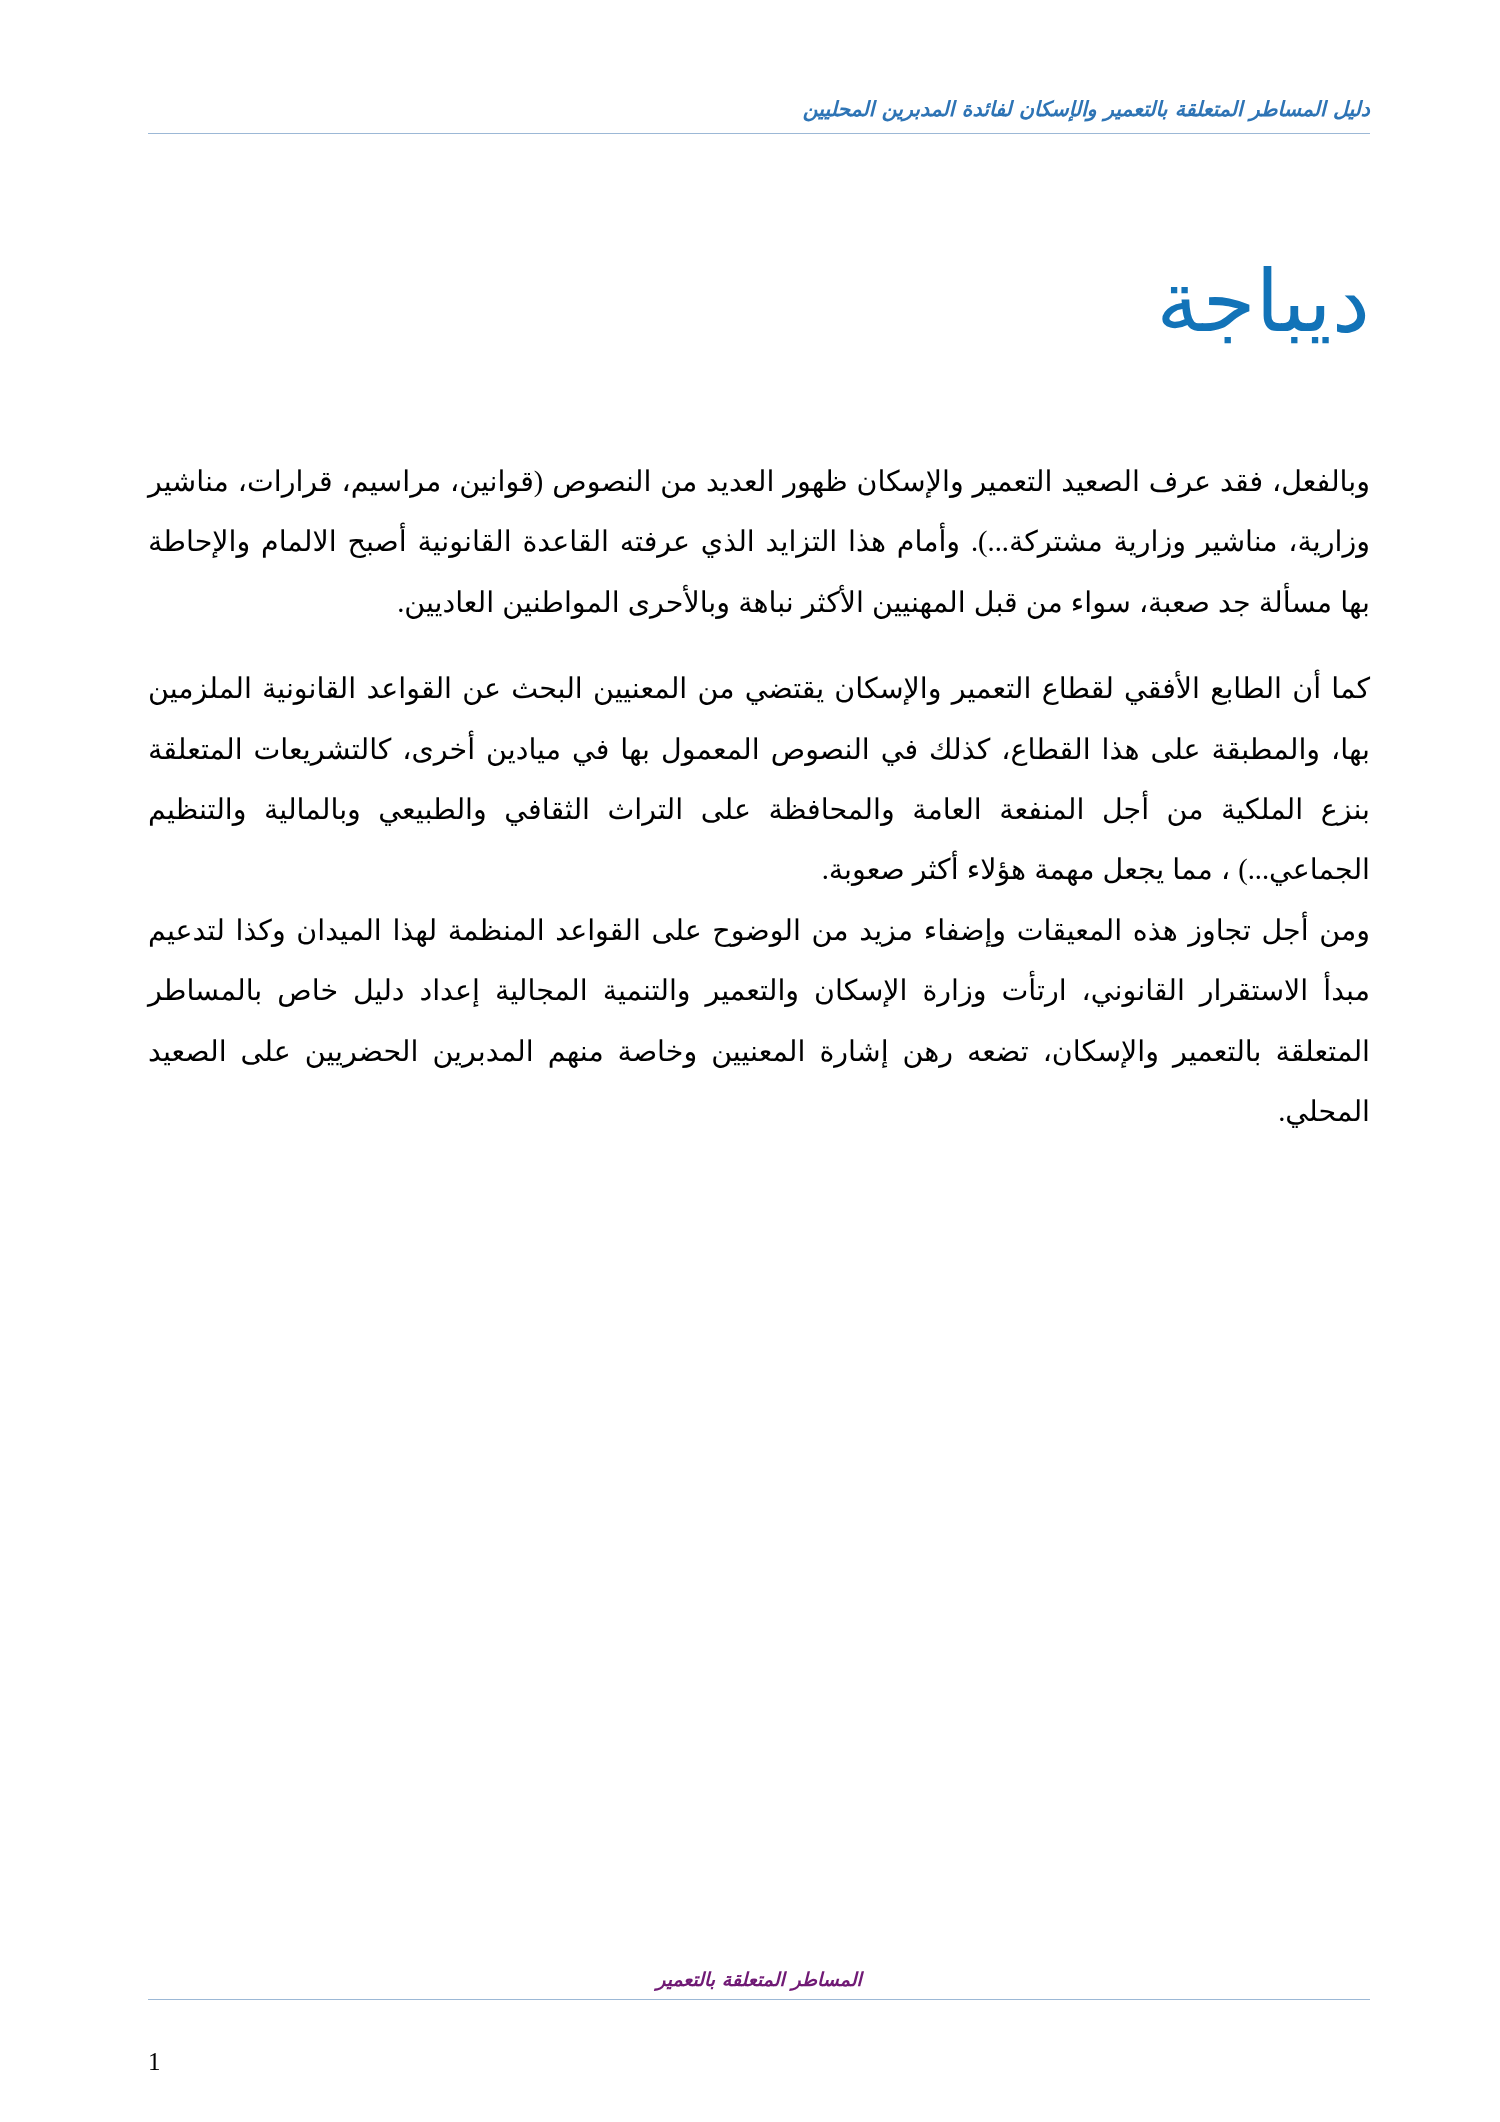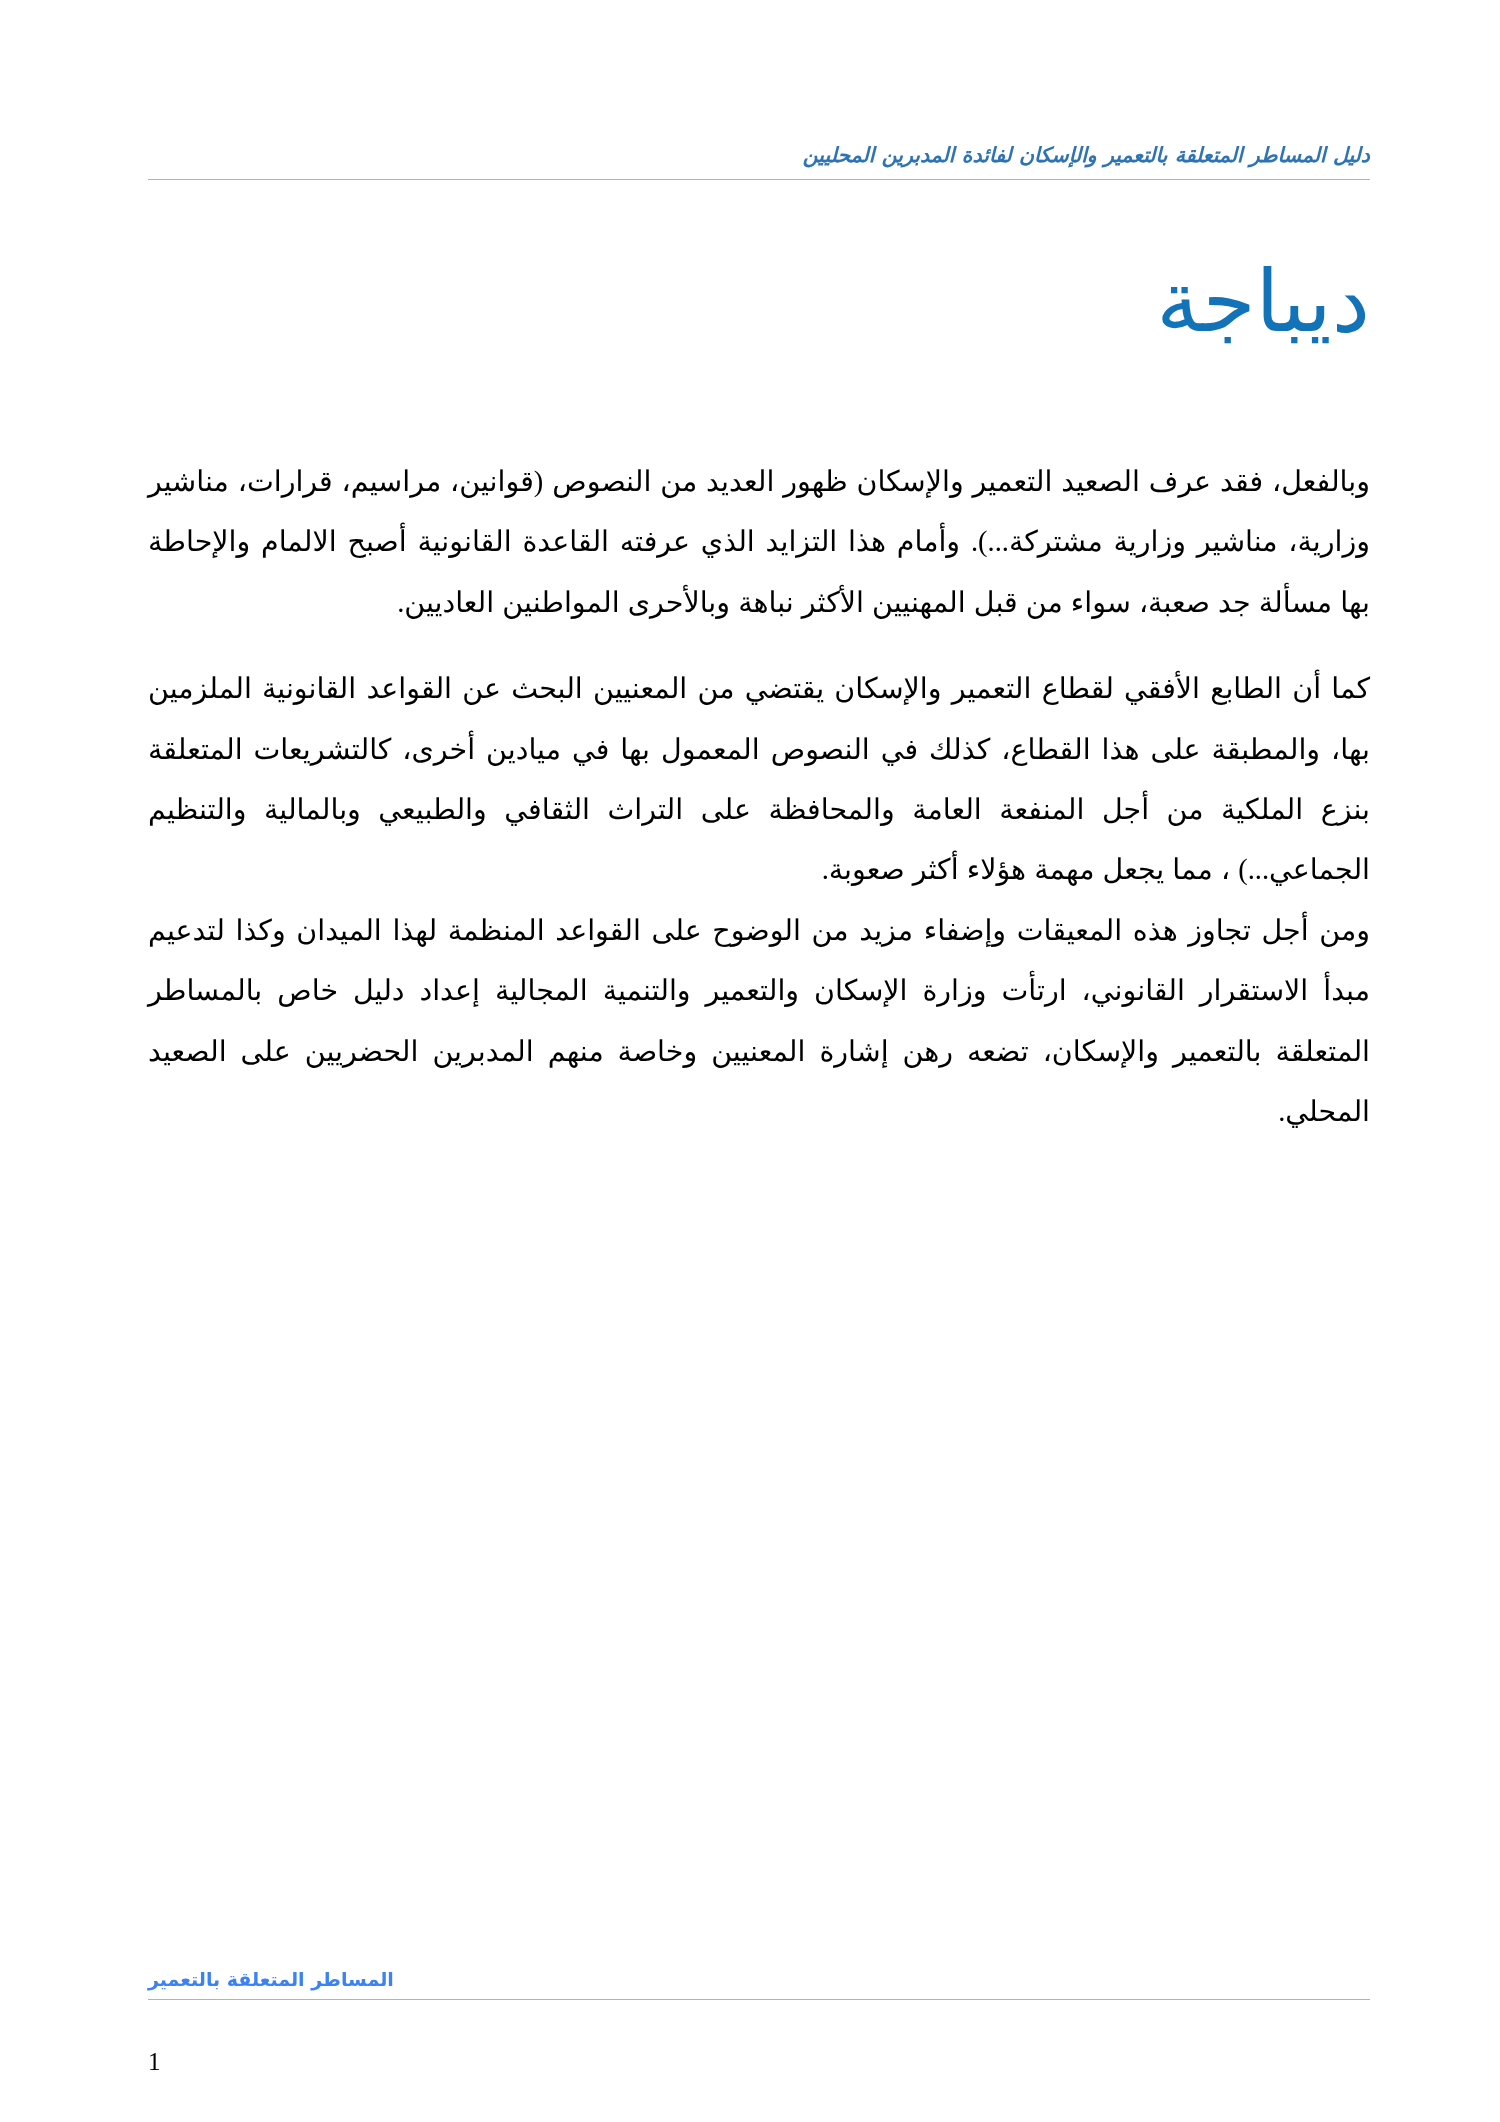--- a/index.html
+++ b/index.html
@@ -19,21 +19,20 @@
     padding: 0;
     overflow: hidden;
   }
 
   
   .header-zone {
     position: absolute;
     top: 96px;
     left: 148px;
     right: 130px;
-    margin-top: 46px;
   }
   .header-text {
     text-align: right;
     color: #2e74b5;
     font-family: "DejaVu Sans", "Liberation Sans", sans-serif;
     font-style: italic;
     font-weight: bold;
     font-size: 20.5px;
     line-height: 1.35;
     letter-spacing: 0.2px;
@@ -87,23 +86,24 @@
   }
 
   
   .footer-zone {
     position: absolute;
     bottom: 122px;
     left: 148px;
     right: 130px;
   }
   .footer-text {
-    text-align: left;
-    color: #3b82f6;
+    text-align: center;
+    color: #701a75;
     font-family: "DejaVu Sans", "Liberation Sans", sans-serif;
+    font-style: italic;
     font-weight: bold;
     font-size: 19px;
     line-height: 1.3;
     direction: rtl;
     padding-bottom: 7px;
   }
   .footer-rule {
     border: 0;
     border-top: 1.4px solid #9cb8d6;
     width: 100%;

